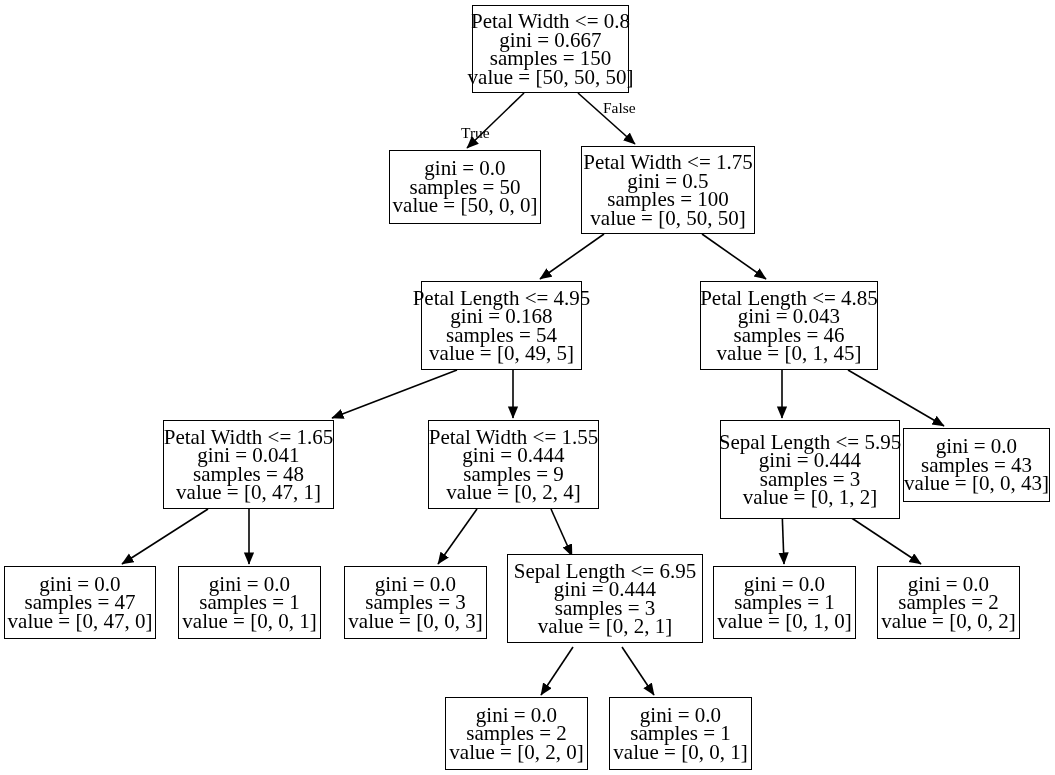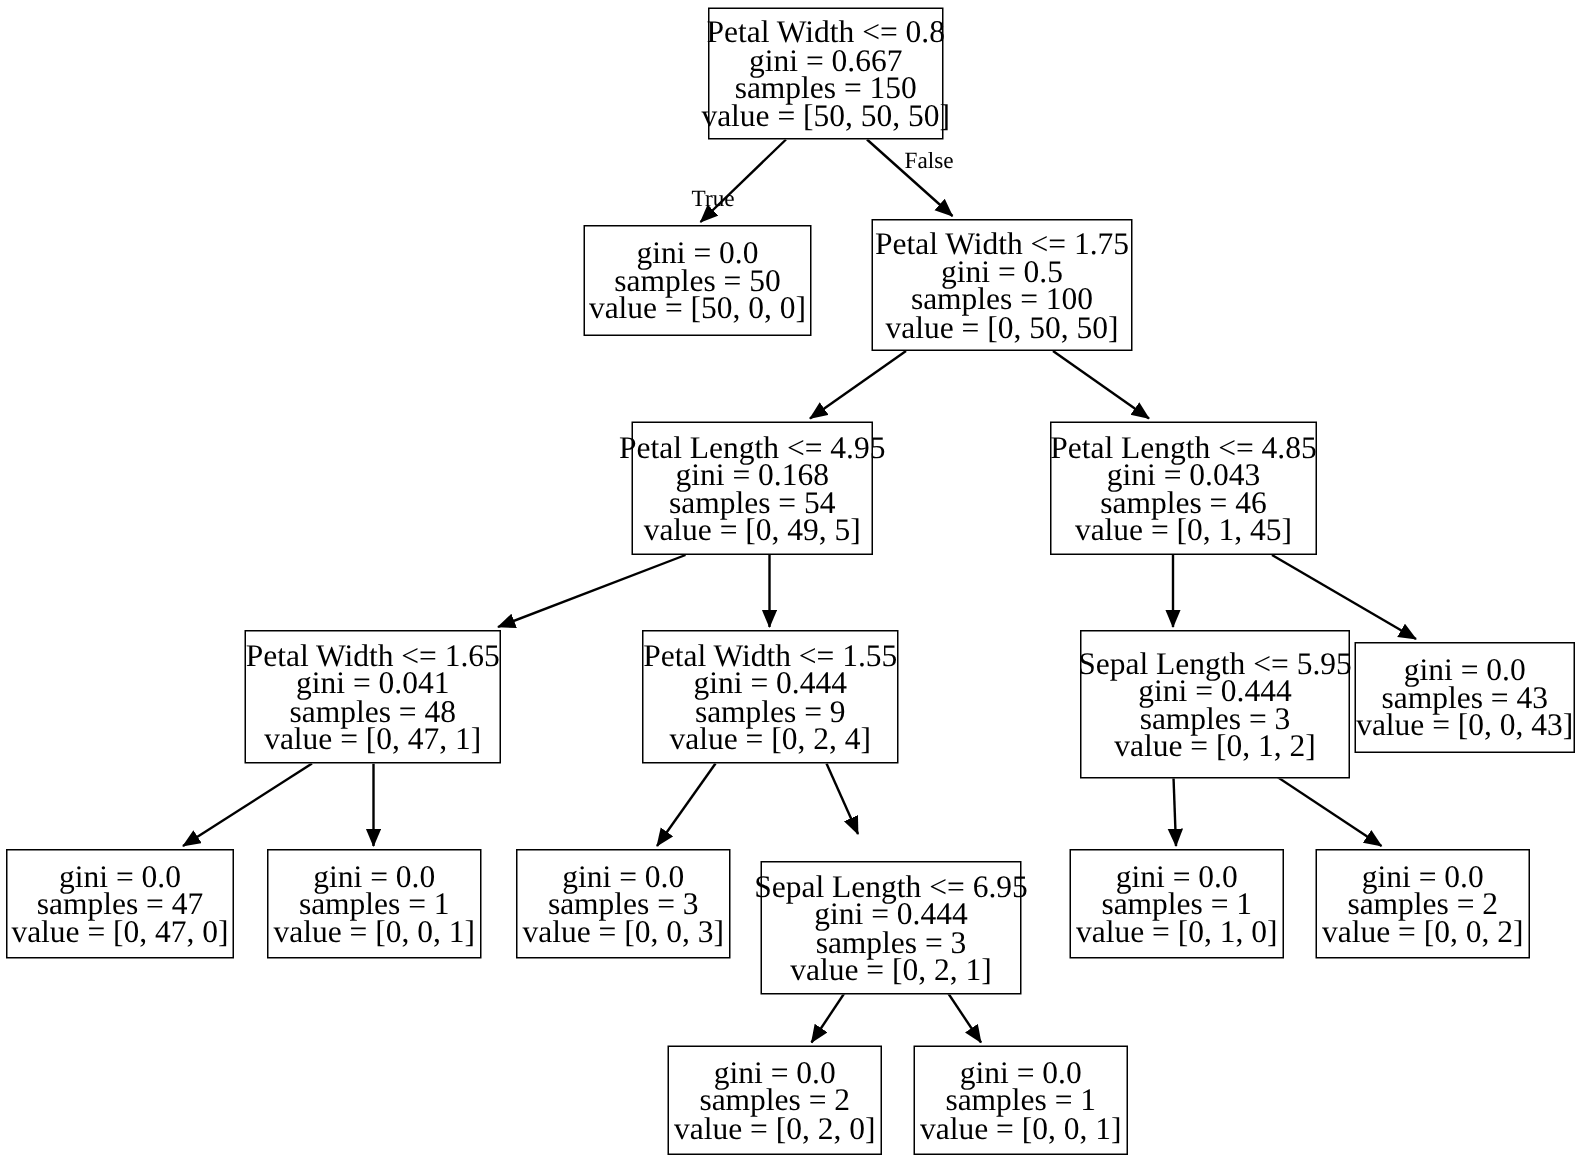--- a/index.html
+++ b/index.html
@@ -144,21 +144,21 @@
       <div class="node" style="left: 178px; top: 566px; width: 143px; height: 73px;">
         <span class="ln">gini = 0.0</span>
         <span class="ln">samples = 1</span>
         <span class="ln">value = [0, 0, 1]</span>
       </div>
       <div class="node" style="left: 344px; top: 566px; width: 143px; height: 73px;">
         <span class="ln">gini = 0.0</span>
         <span class="ln">samples = 3</span>
         <span class="ln">value = [0, 0, 3]</span>
       </div>
-      <div class="node" style="left: 507px; top: 574px; width: 174px; height: 89px;">
+      <div class="node" style="left: 507px; top: 554px; width: 196px; height: 89px;">
         <span class="ln">Sepal Length &lt;= 6.95</span>
         <span class="ln">gini = 0.444</span>
         <span class="ln">samples = 3</span>
         <span class="ln">value = [0, 2, 1]</span>
       </div>
       <div class="node" style="left: 713px; top: 566px; width: 143px; height: 73px;">
         <span class="ln">gini = 0.0</span>
         <span class="ln">samples = 1</span>
         <span class="ln">value = [0, 1, 0]</span>
       </div>

